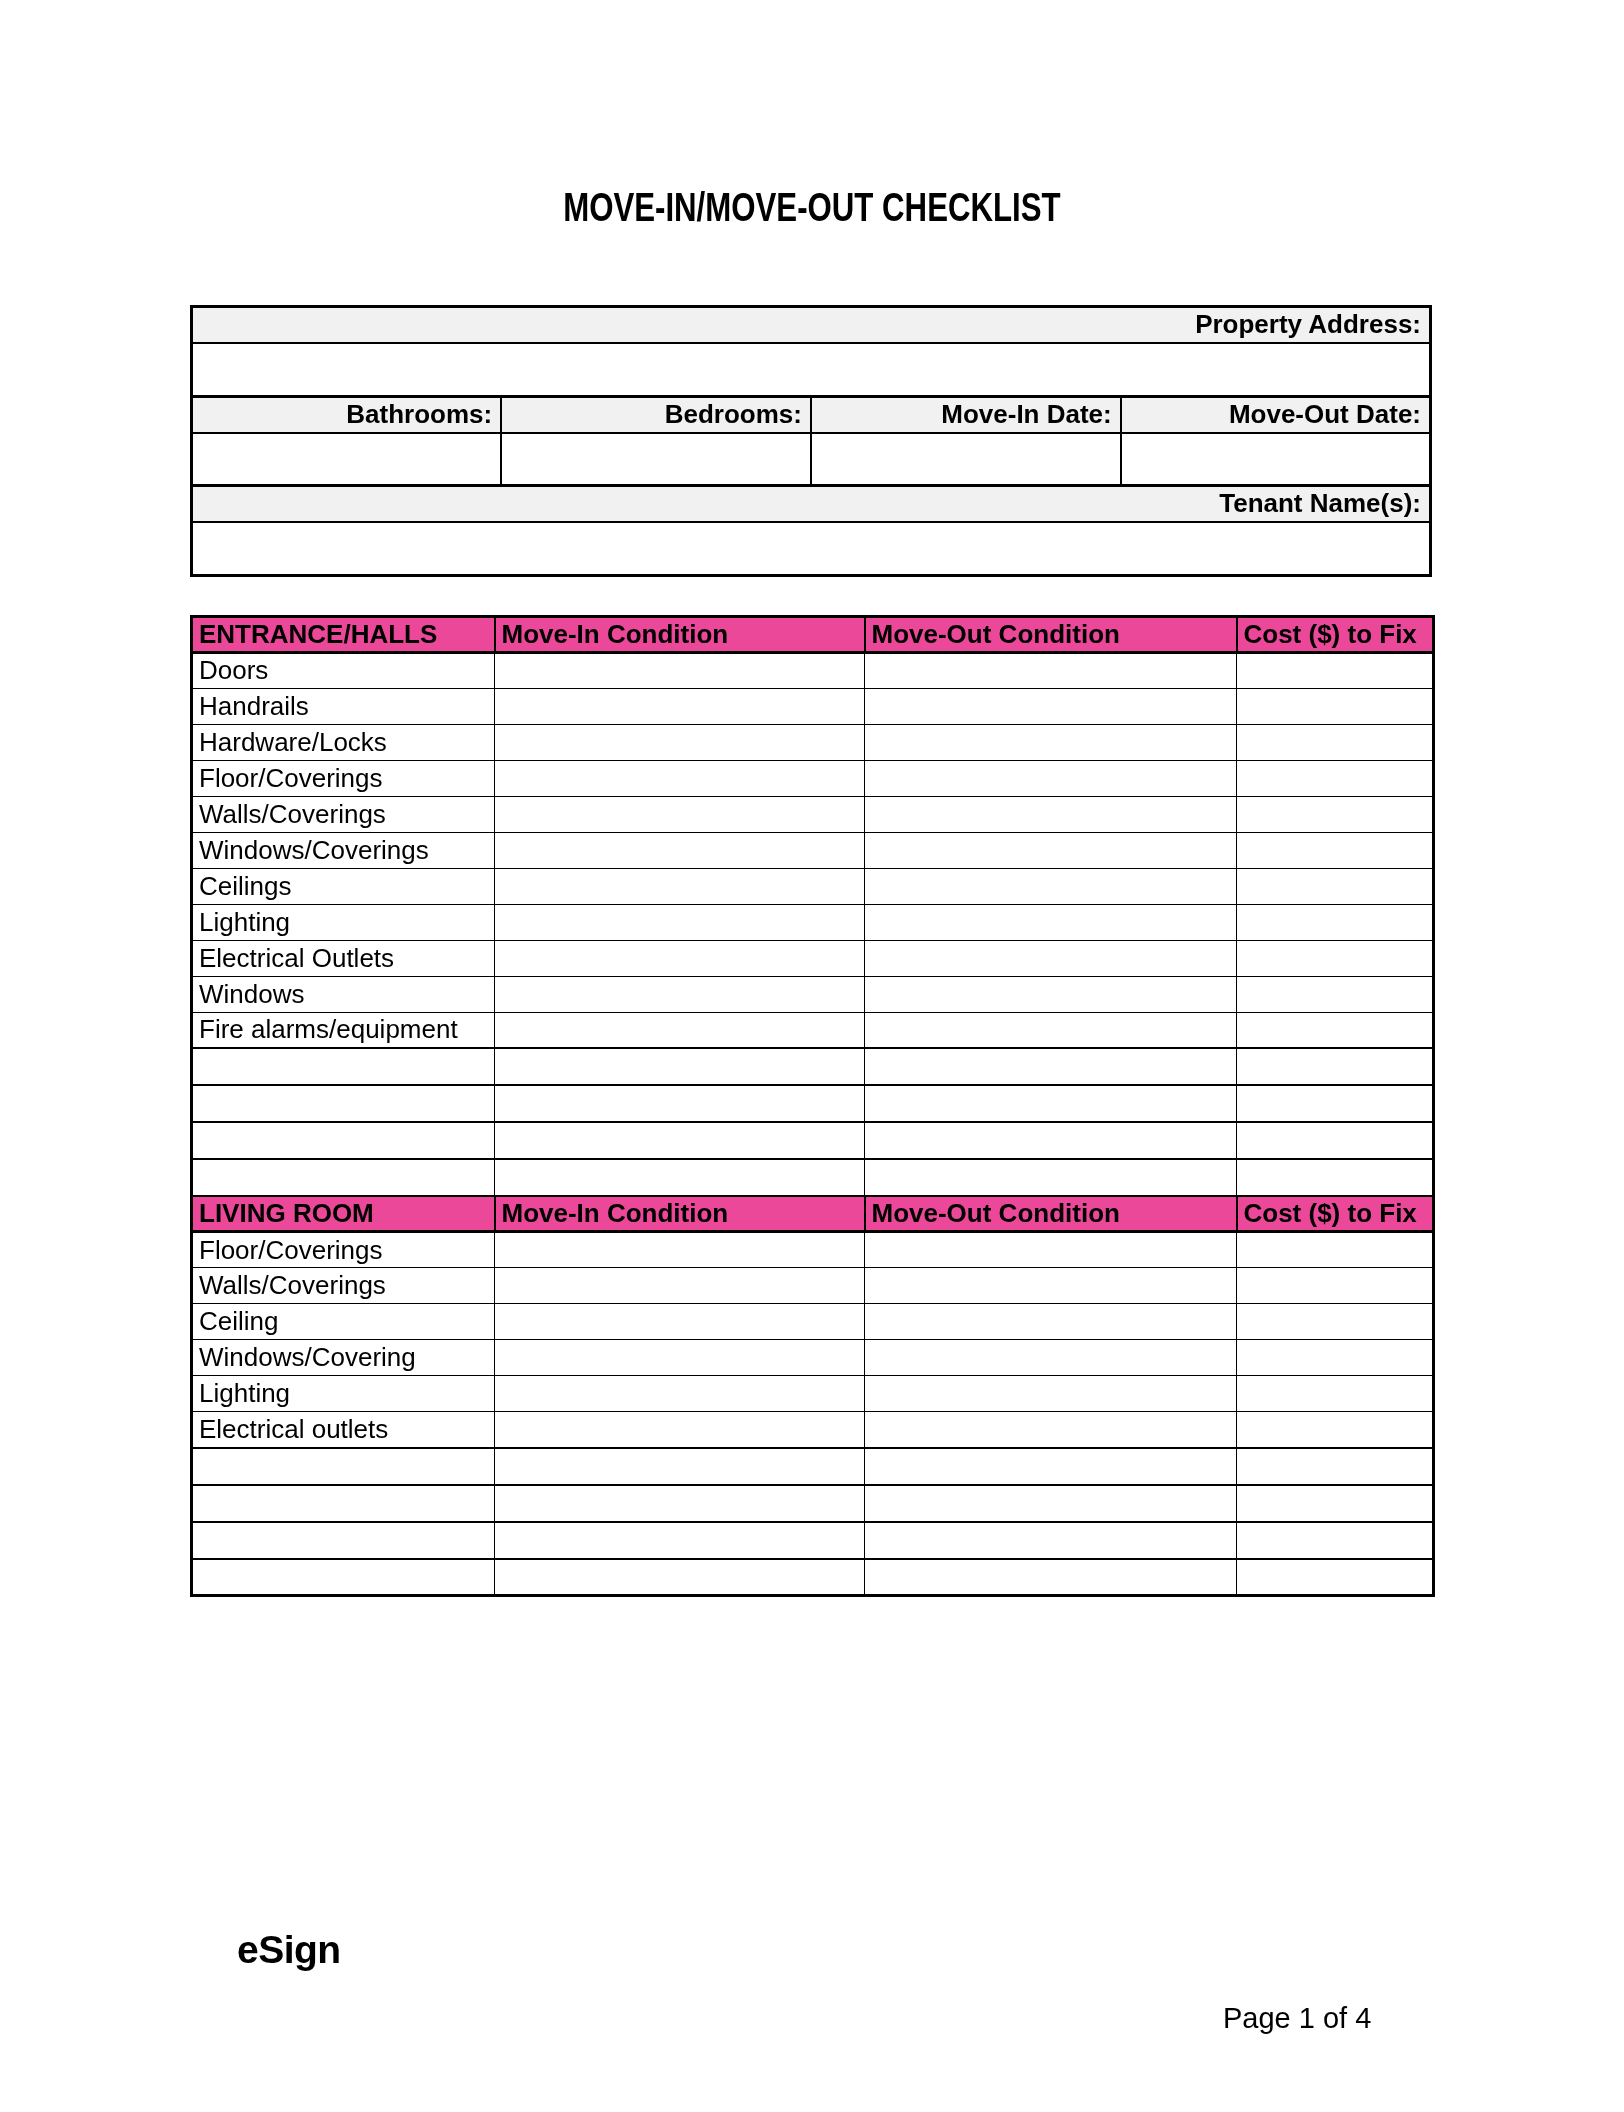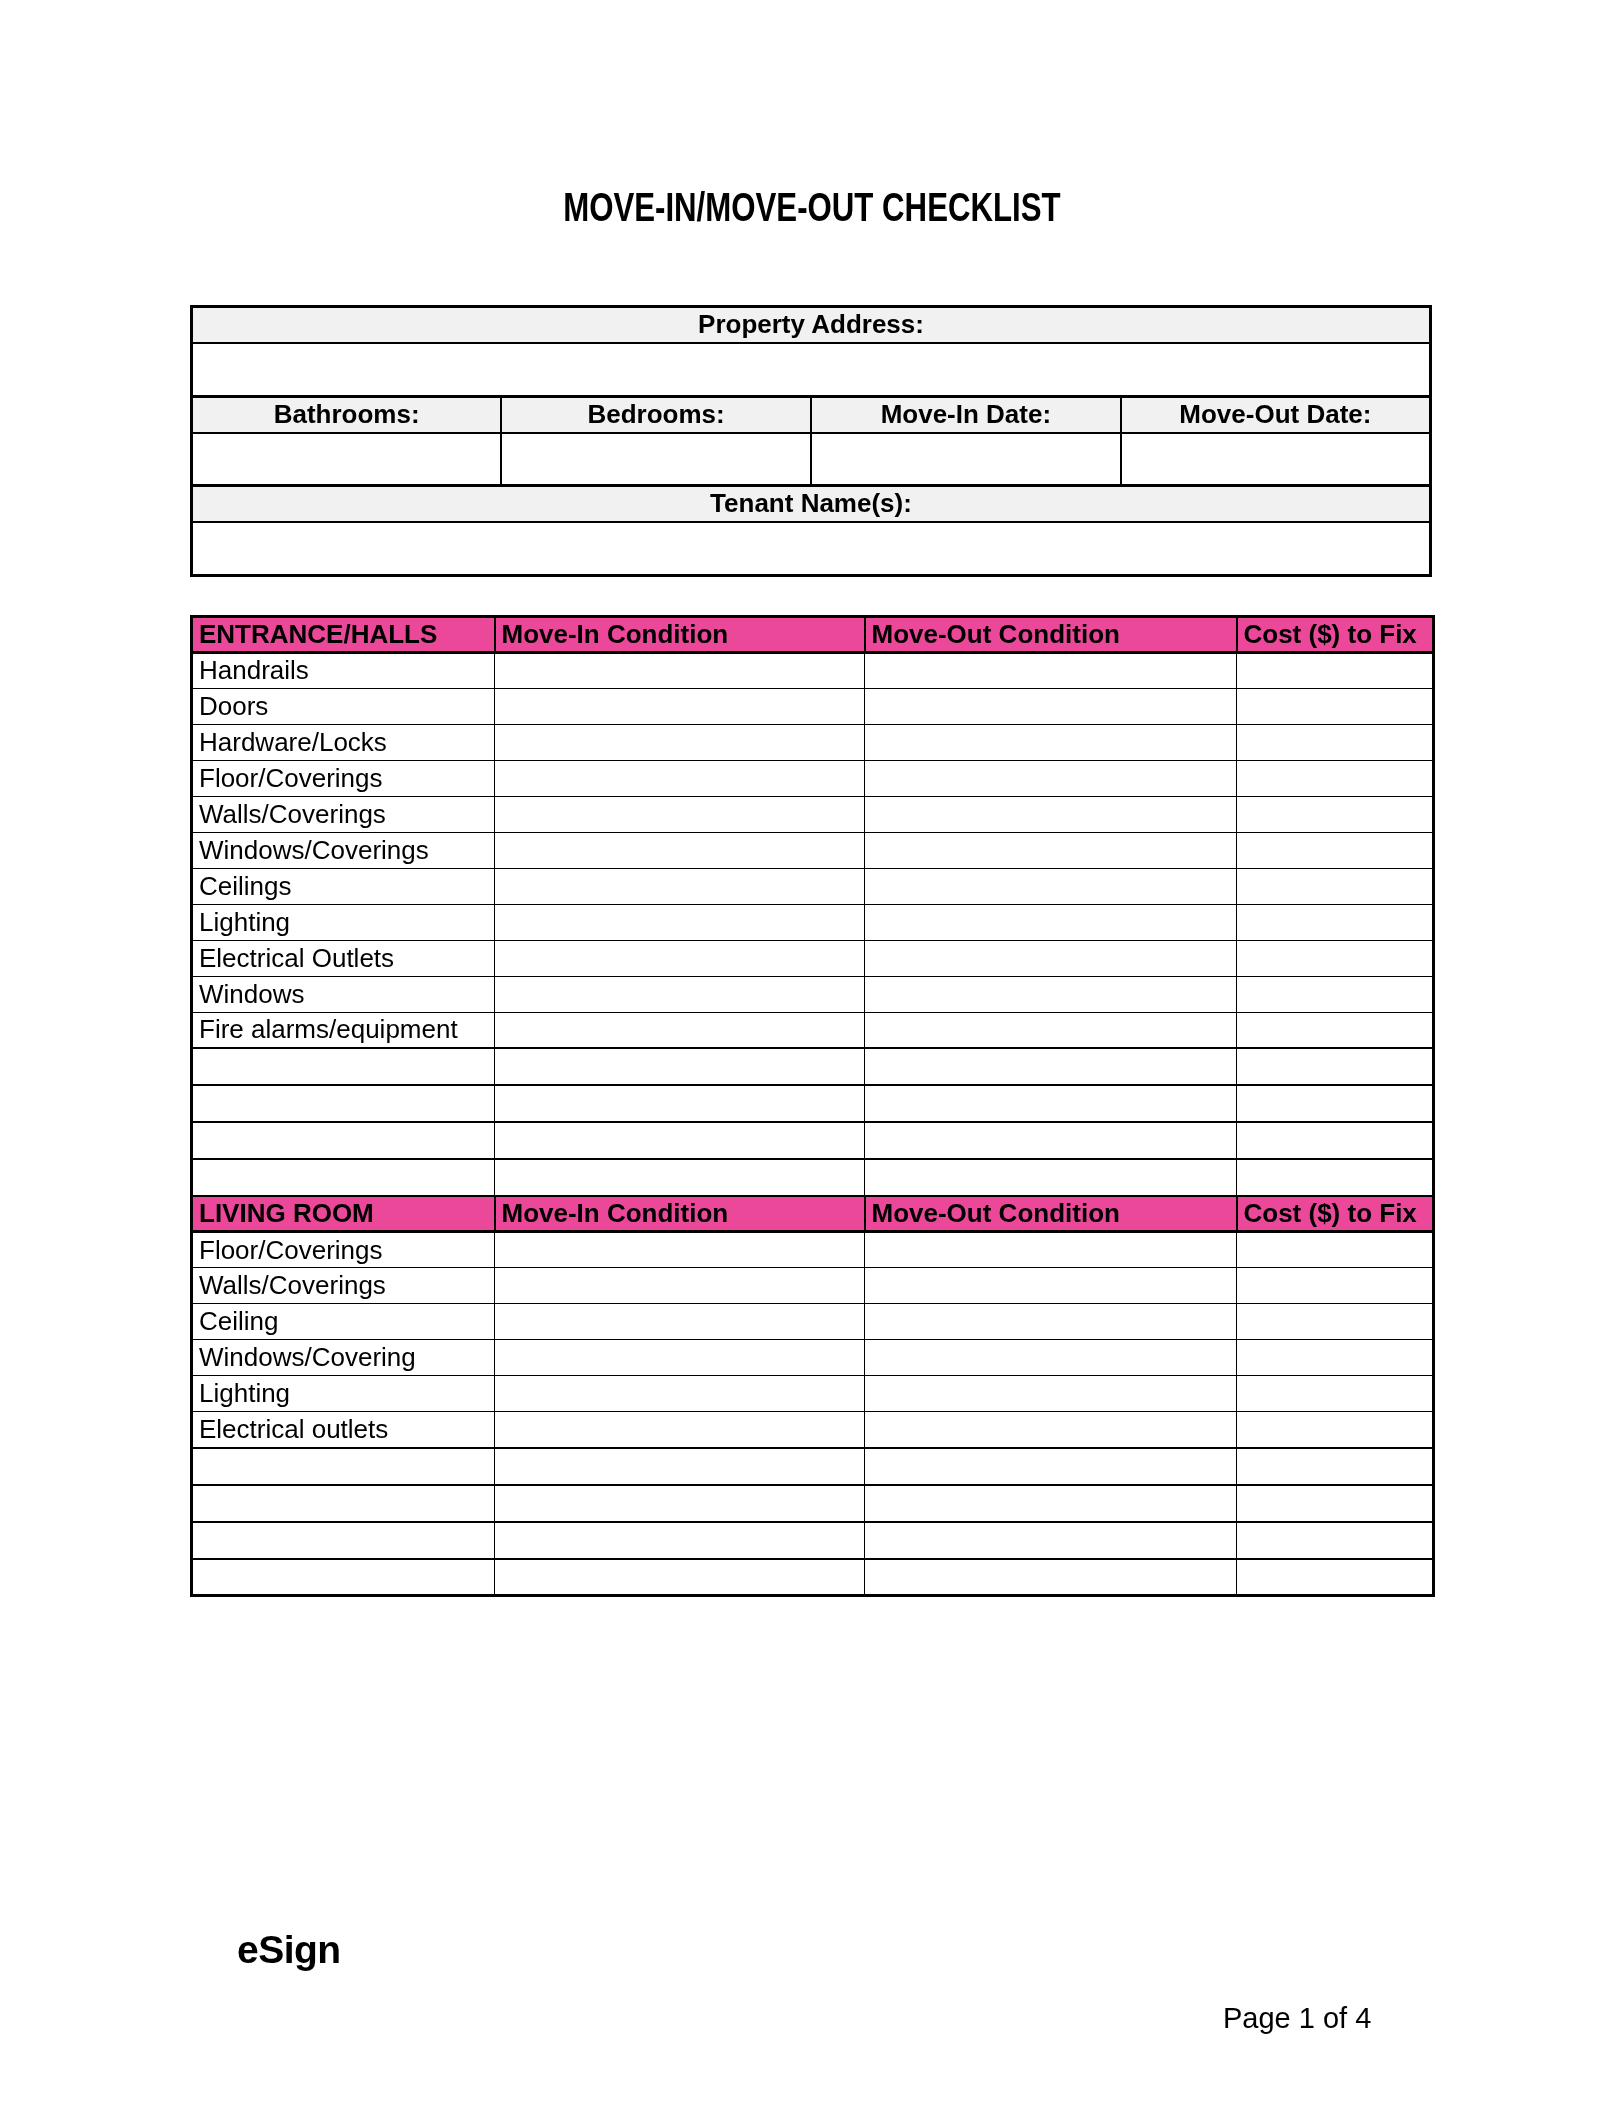--- a/index.html
+++ b/index.html
@@ -33,21 +33,21 @@
     table-layout: fixed;
     width: 1242px;
     margin-left: 190px;
     border: 3px solid #000;
   }
   .info { margin-top: 65px; }
   .info th {
     background: #f1f1f1;
     font-size: 26px;
     font-weight: 700;
-    text-align: center;
+    text-align: right;
     padding: 1px 8px 2px 8px;
     height: 29px;
     border: 2px solid #000;
     vertical-align: middle;
     white-space: nowrap;
   }
   .info td.blank {
     height: 53px;
     border: 2px solid #000;
     border-bottom: 3px solid #000;
@@ -148,27 +148,27 @@
     </colgroup>
 
   <tbody>
       <tr>
     <th class="section">ENTRANCE/HALLS</th>
     <th class="cond">Move-In Condition</th>
     <th class="cond">Move-Out Condition</th>
     <th class="cond">Cost ($) to Fix</th>
   </tr>
   <tr>
+    <td>Doors</td>
+    <td></td>
+    <td></td>
+    <td></td>
+  </tr>
+  <tr>
     <td>Handrails</td>
-    <td></td>
-    <td></td>
-    <td></td>
-  </tr>
-  <tr>
-    <td>Doors</td>
     <td></td>
     <td></td>
     <td></td>
   </tr>
   <tr>
     <td>Hardware/Locks</td>
     <td></td>
     <td></td>
     <td></td>
   </tr>

